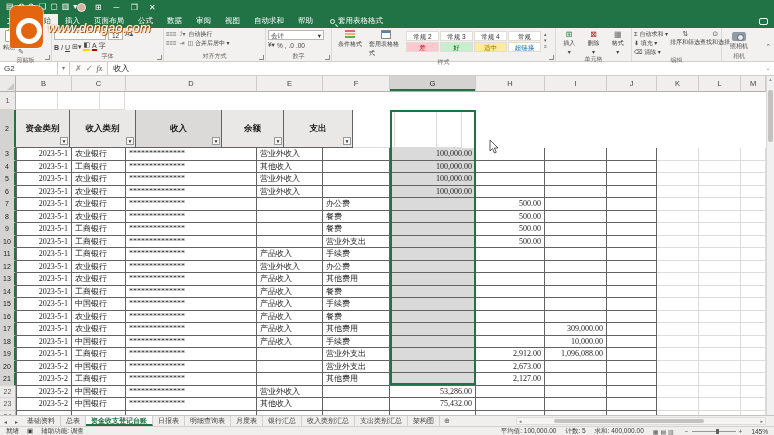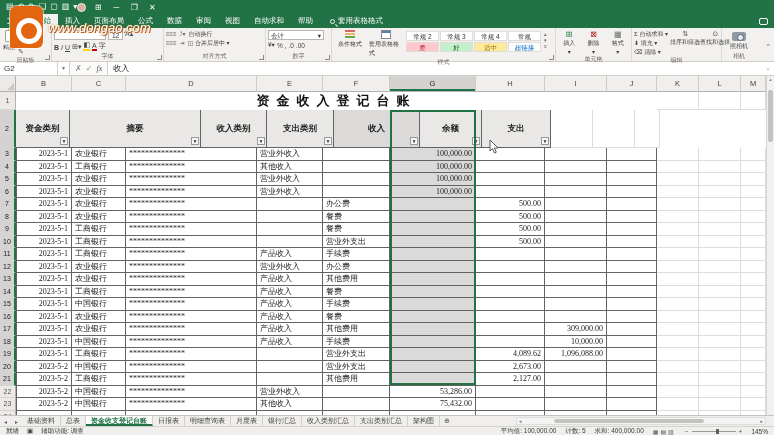--- a/index.html
+++ b/index.html
@@ -358,31 +358,28 @@
         <div class="ch" style="width: 62px;">I</div>
         <div class="ch" style="width: 50px;">J</div>
         <div class="ch" style="width: 42px;">K</div>
         <div class="ch" style="width: 42px;">L</div>
         <div class="ch" style="width: 25px;">M</div>
         <div class="vsb-space"></div>
       </div>
     <div id="rows">
         <div class="row" style="height: 18px;">
           <div class="gut" style="height: 18px;">1</div>
-          <div class="titlecell" style="width: 641px;">资金收入登记台账</div>
           <div class="g" style="width: 42px;"></div>
           <div class="g" style="width: 42px;"></div>
           <div class="g" style="width: 25px;"></div>
         </div>
         <div class="row" style="height: 38px;">
           <div class="gut hl">2</div>
           <div class="c hcell" style="width: 54px;">资金类别<span class="filterbtn">▾</span></div>
-          <div class="c hcell" style="width: 131px;">摘要<span class="filterbtn">▾</span></div>
           <div class="c hcell" style="width: 66px;">收入类别<span class="filterbtn">▾</span></div>
-          <div class="c hcell" style="width: 67px;">支出类别<span class="filterbtn">▾</span></div>
           <div class="c hcell selh" style="width: 86px;">收入<span class="filterbtn">▾</span></div>
           <div class="c hcell" style="width: 62px;">余额<span class="filterbtn">▾</span></div>
           <div class="c hcell" style="width: 69px;">支出<span class="filterbtn">▾</span></div>
           <div class="g" style="width: 42px;"></div>
           <div class="g" style="width: 42px;"></div>
           <div class="g" style="width: 25px;"></div>
         </div>
         <div class="row" style="height: 12.5px;">
           <div class="gut hl">3</div>
           <div class="c ar first" style="width: 56px;">2023-5-1</div>
@@ -624,21 +621,21 @@
           <div class="g" style="width: 25px;"></div>
         </div>
         <div class="row" style="height: 12.5px;">
           <div class="gut hl">19</div>
           <div class="c ar first" style="width: 56px;">2023-5-1</div>
           <div class="c al" style="width: 54px;">工商银行</div>
           <div class="c al" style="width: 131px;">**************</div>
           <div class="c al" style="width: 66px;"></div>
           <div class="c al" style="width: 67px;">营业外支出</div>
           <div class="c ar selcell" style="width: 86px;"></div>
-          <div class="c ar" style="width: 69px;">4,089.62</div>
+          <div class="c ar" style="width: 69px;">2,912.00</div>
           <div class="c ar" style="width: 62px;">1,096,088.00</div>
           <div class="c al" style="width: 50px;"></div>
           <div class="g" style="width: 42px;"></div>
           <div class="g" style="width: 42px;"></div>
           <div class="g" style="width: 25px;"></div>
         </div>
         <div class="row" style="height: 12.5px;">
           <div class="gut hl">20</div>
           <div class="c ar first" style="width: 56px;">2023-5-2</div>
           <div class="c al" style="width: 54px;">中国银行</div>

